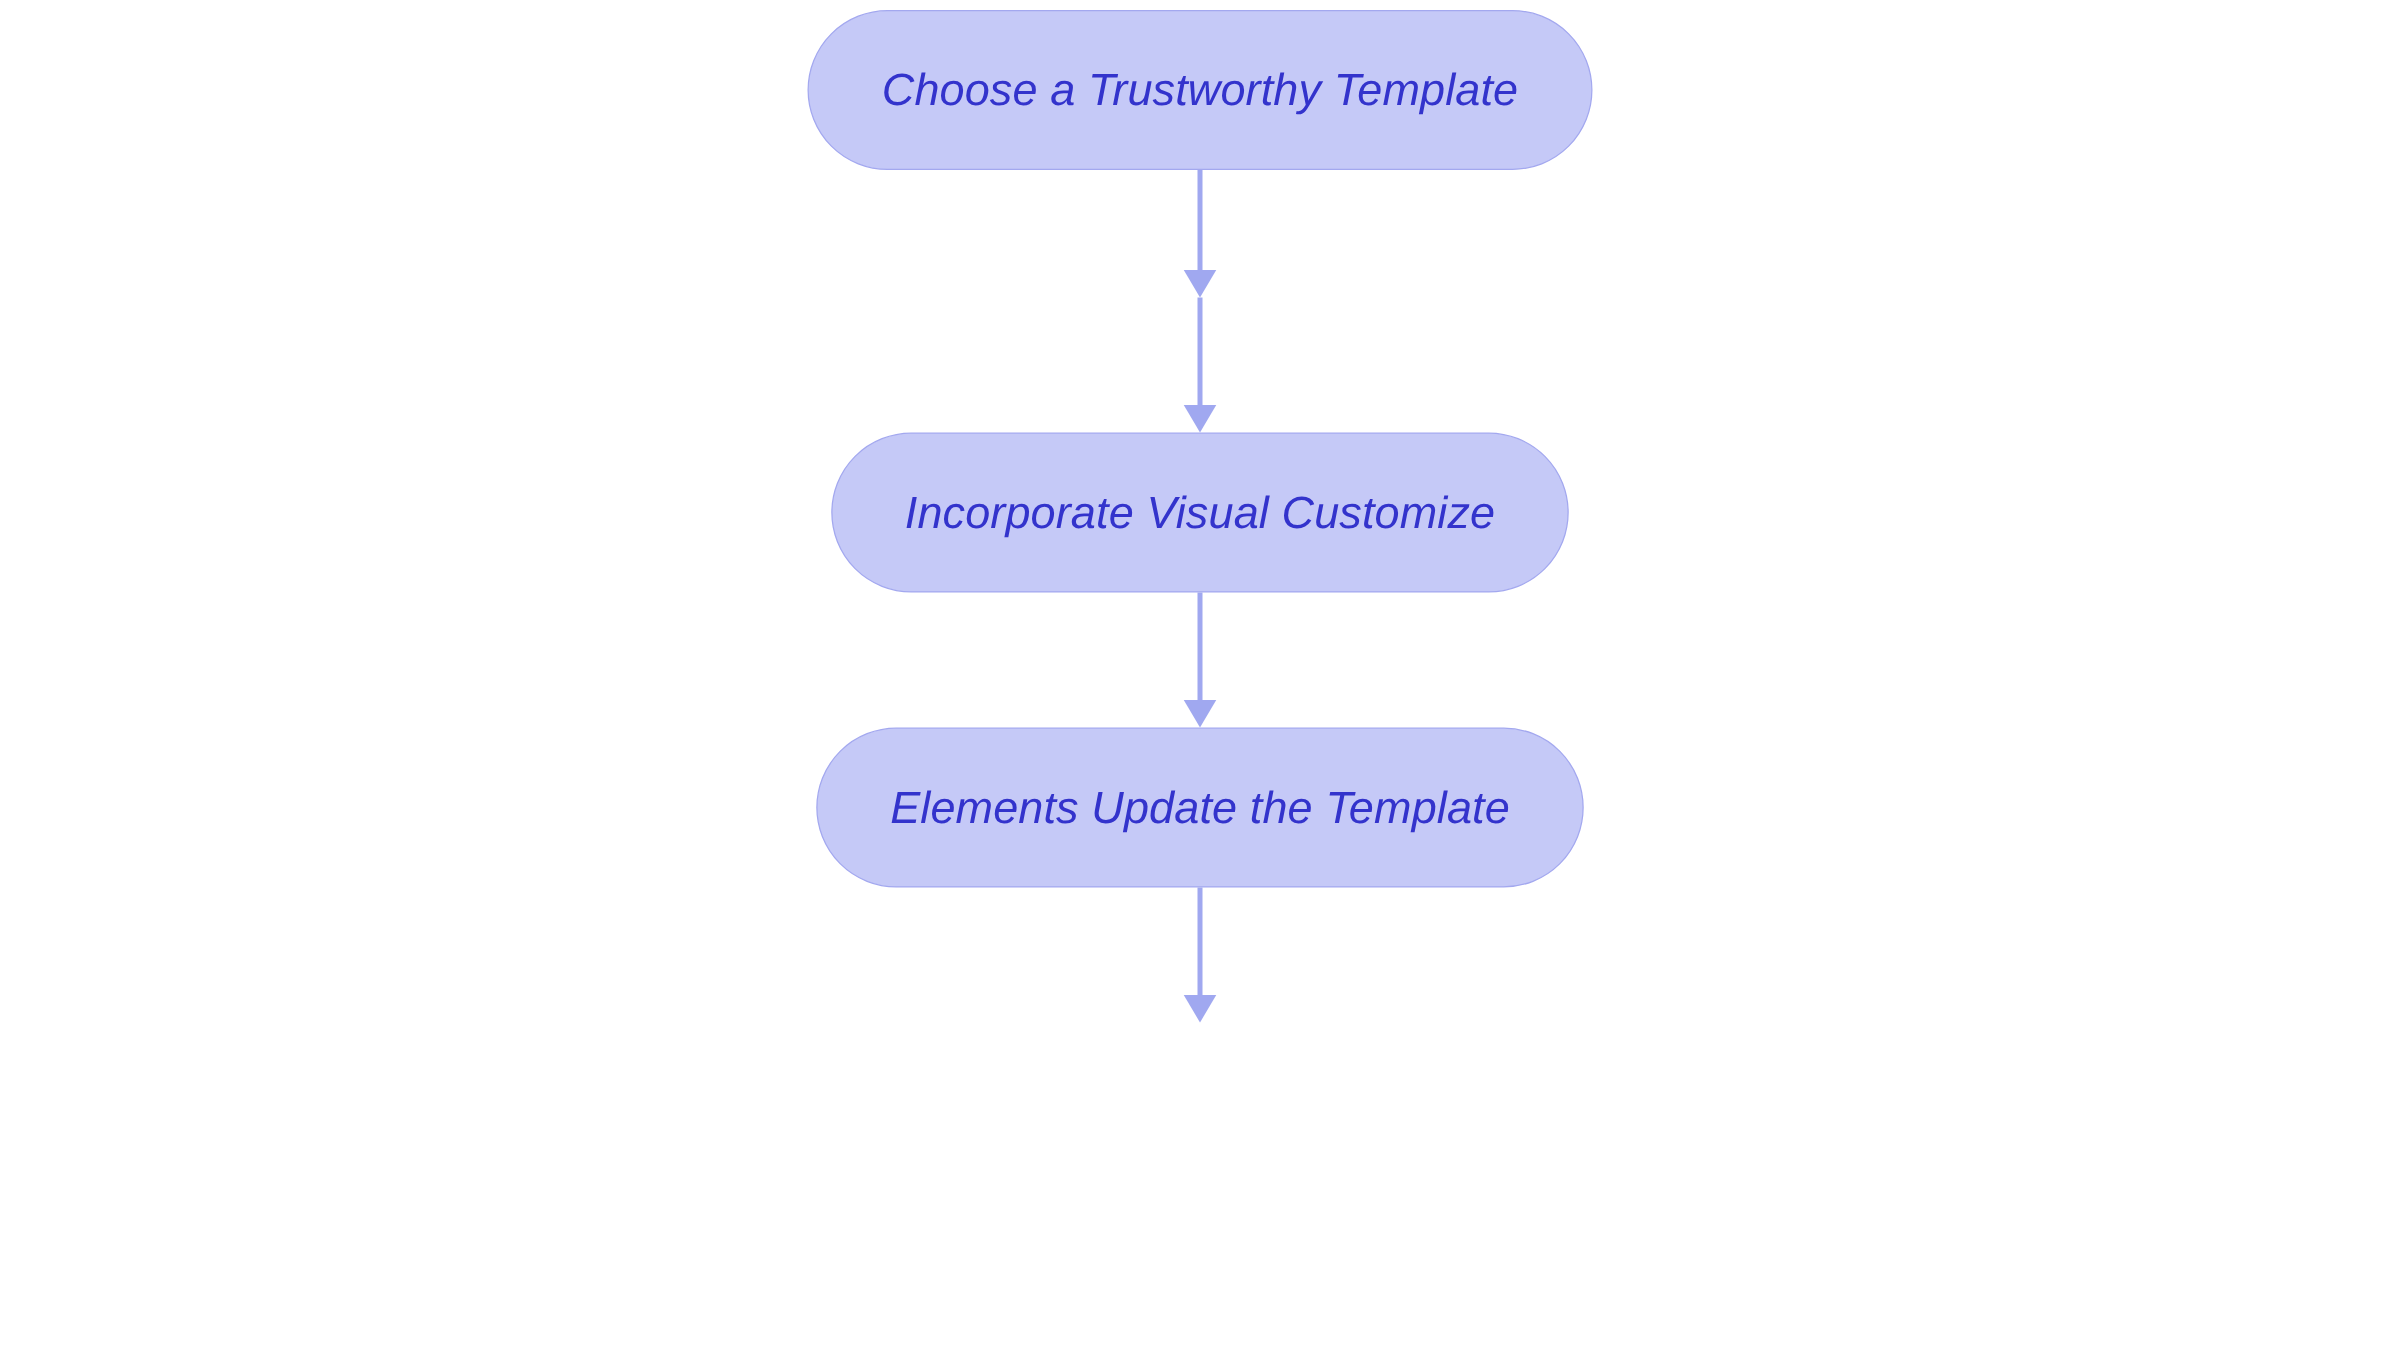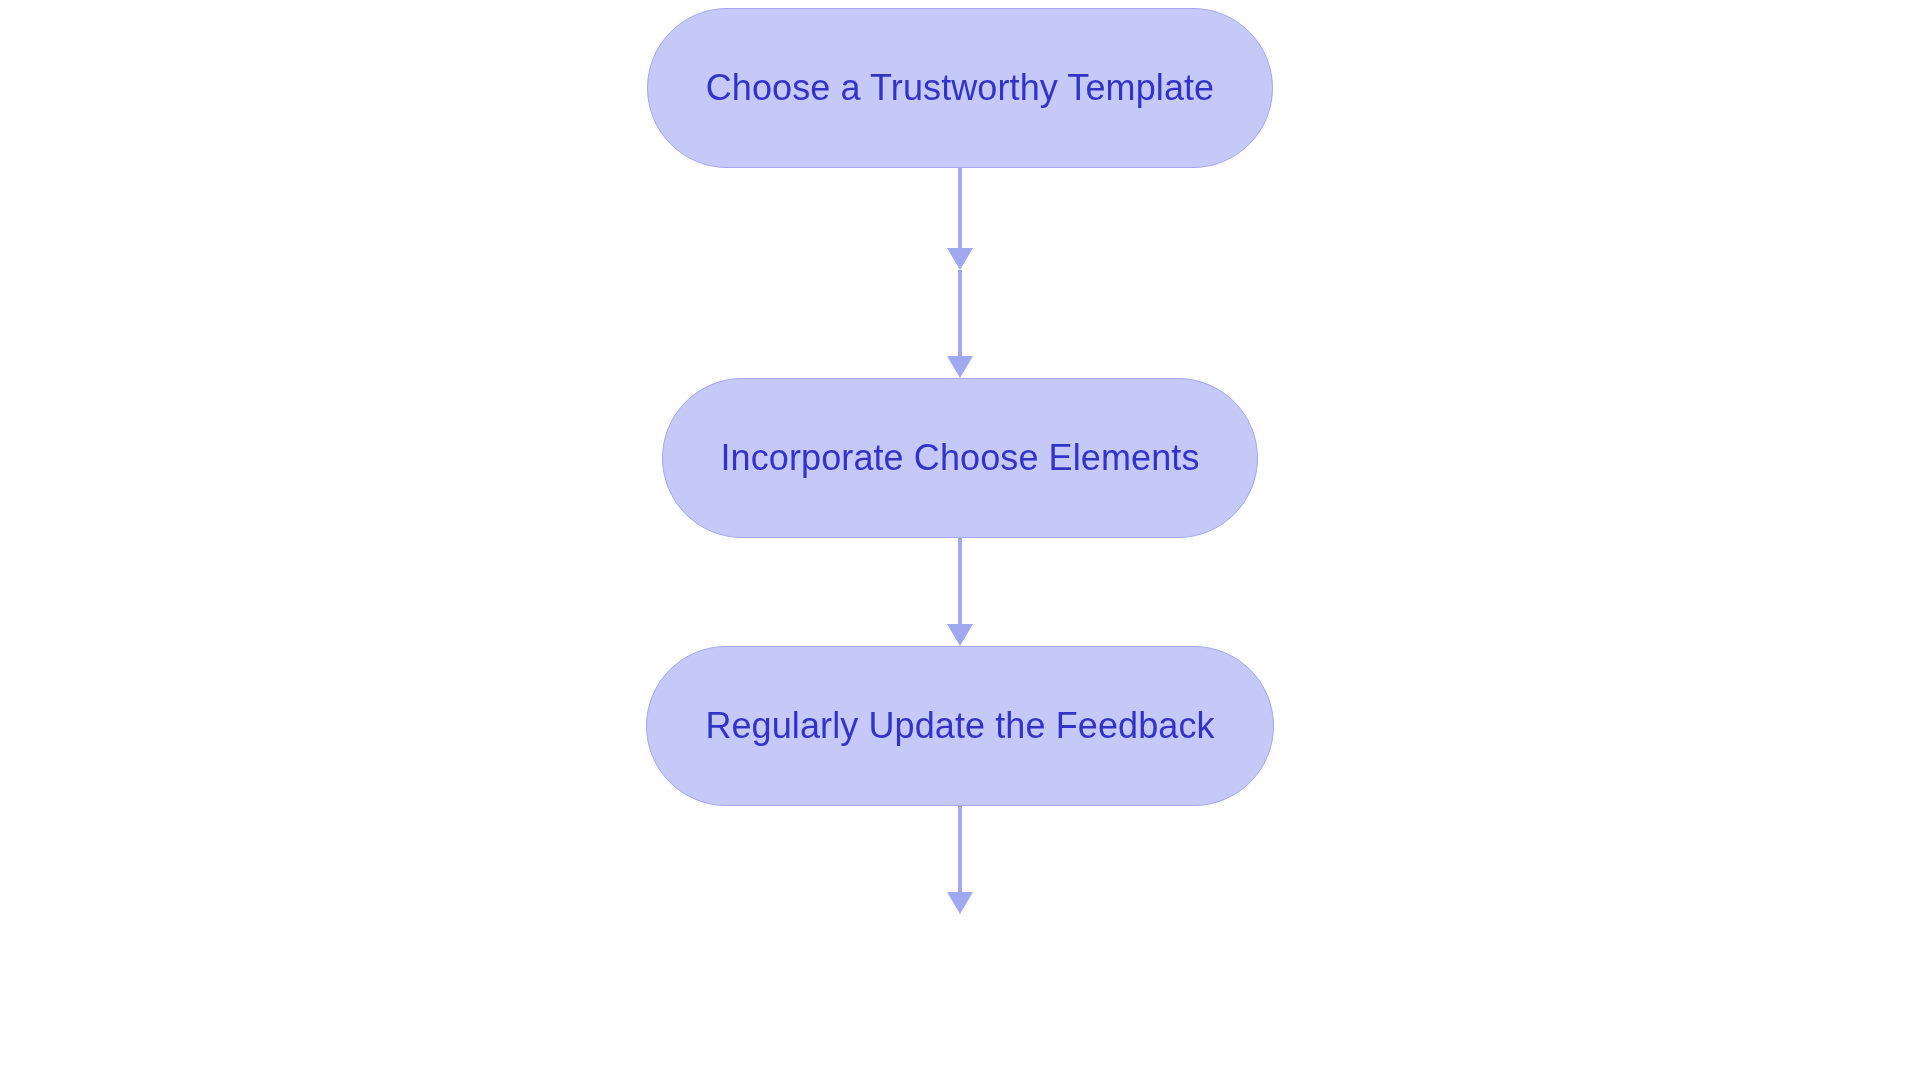--- a/index.html
+++ b/index.html
@@ -30,24 +30,25 @@
     border: 1px solid #a3a8ef;
     border-radius: 999px;
     color: #3333cc;
     font-size: 36px;
     line-height: 1;
     letter-spacing: 0.1px;
     display: flex;
     align-items: center;
     justify-content: center;
     box-sizing: border-box;
-    height: 160px;
+    height: 128px;
     padding: 0 58px;
     white-space: nowrap;
     user-select: none;
+    font-style: italic;
   }
 
   .connector {
     position: relative;
     width: 26px;
     display: flex;
     flex-direction: column;
     align-items: center;
     justify-content: flex-start;
   }
@@ -85,30 +86,30 @@
     <div class="head"></div>
   </div>
 
 
   <div class="connector c2">
     <div class="shaft"></div>
     <div class="head"></div>
   </div>
 
   <div class="node">
-    <span>Incorporate Choose Elements</span>
+    <span>Incorporate Visual Customize</span>
   </div>
 
   <div class="connector c3">
     <div class="shaft"></div>
     <div class="head"></div>
   </div>
 
   <div class="node">
-    <span>Regularly Update the Feedback</span>
+    <span>Elements Update the Template</span>
   </div>
 
   <div class="connector c4">
     <div class="shaft"></div>
     <div class="head"></div>
   </div>
 
 
 </div>
 

